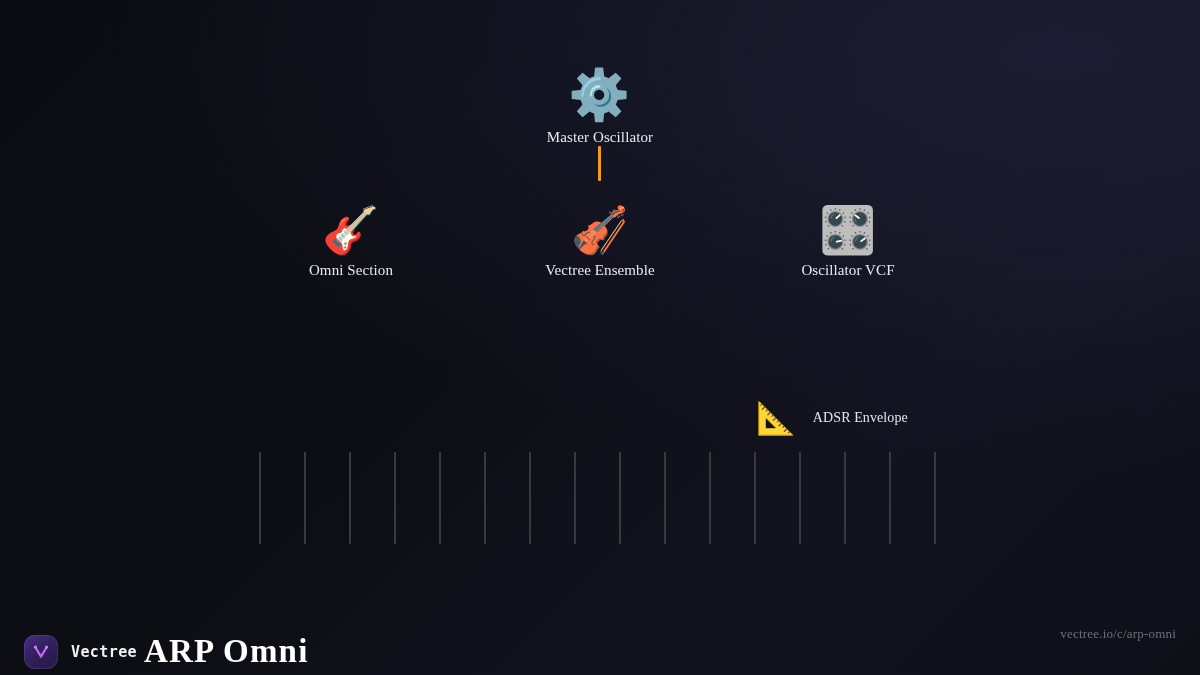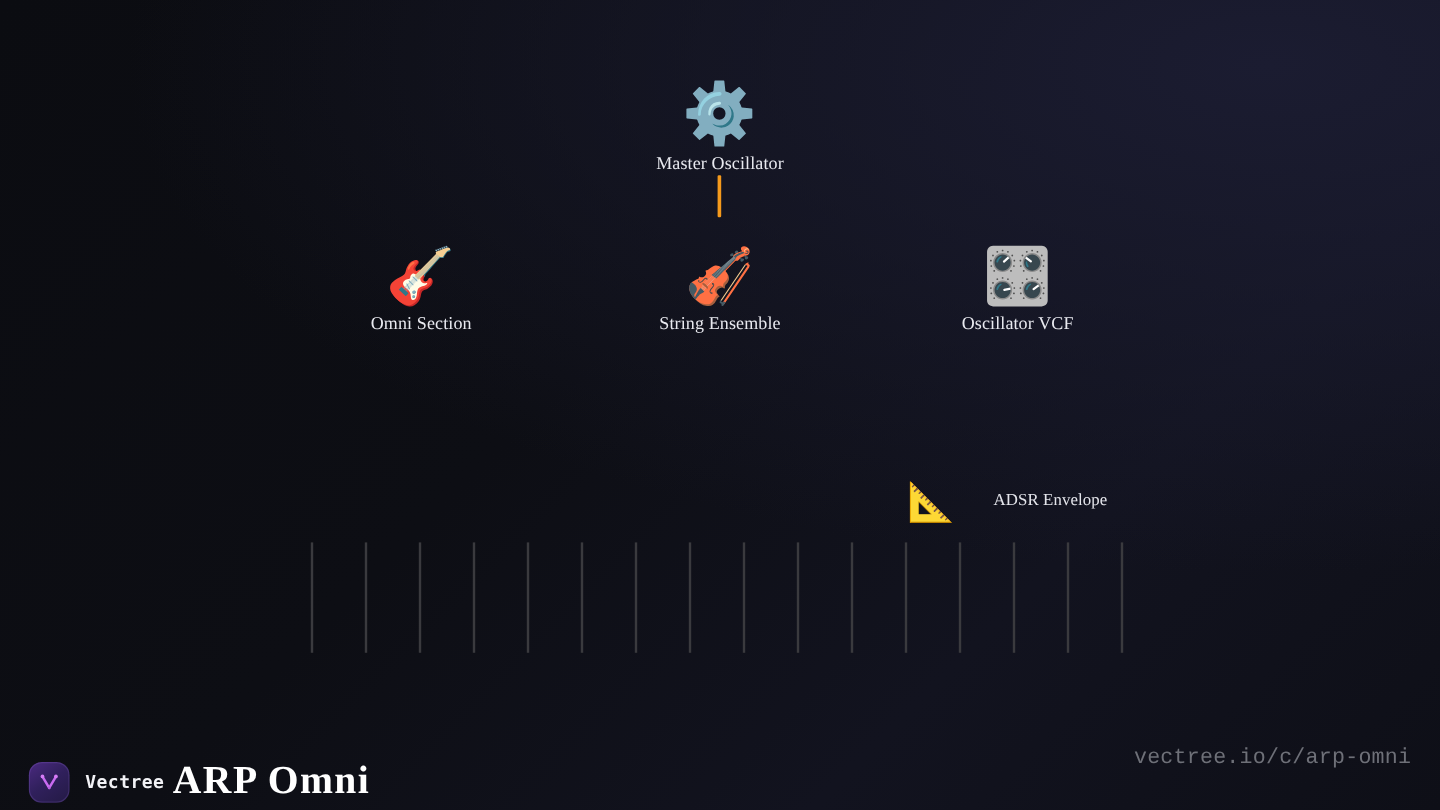--- a/index.html
+++ b/index.html
@@ -56,21 +56,21 @@
   
   #node-adsr {
     position:absolute;
     left:756px; top:402px;
     flex-direction:row;
     align-items:center;
   }
   #node-adsr .glyph { font-size:32px; }
   #node-adsr .node-label {
     margin-top:0;
-    margin-left:32px;
+    margin-left:17px;
     font-size:14px;
     color:#e4e5eb;
   }
 
   
   #edge-root-down {
     position:absolute;
     left:598px; top:146px;
     width:3px; height:35px;
     background:#f59a1c;
@@ -124,22 +124,22 @@
     font-size:33px;
     font-weight:bold;
     letter-spacing:1.2px;
     line-height:1.05;
   }
 
   #footer-url {
     position:absolute;
     right:24px; bottom:33px;
     color:#6e7078;
-    font-family:Liberation Mono, monospace;
-    font-size:18px;
+    font-family:Liberation Serif, serif;
+    font-size:13px;
     letter-spacing:.2px;
   }
 </style>
 </head>
 <body>
 
 <div id="stage">
 
   <div class="node" id="node-root">
     <span class="glyph">⚙️</span>
@@ -148,21 +148,21 @@
 
   <div id="edge-root-down"></div>
 
   <div class="node row2" id="node-bass">
     <span class="glyph">🎸</span>
     <span class="node-label">Omni Section</span>
   </div>
 
   <div class="node row2" id="node-string">
     <span class="glyph">🎻</span>
-    <span class="node-label">String Ensemble</span>
+    <span class="node-label">Vectree Ensemble</span>
   </div>
 
   <div class="node row2" id="node-vcf">
     <span class="glyph">🎛️</span>
     <span class="node-label">Oscillator VCF</span>
   </div>
 
   <div class="node" id="node-adsr">
     <span class="glyph">📐</span>
     <span class="node-label">ADSR Envelope</span>

